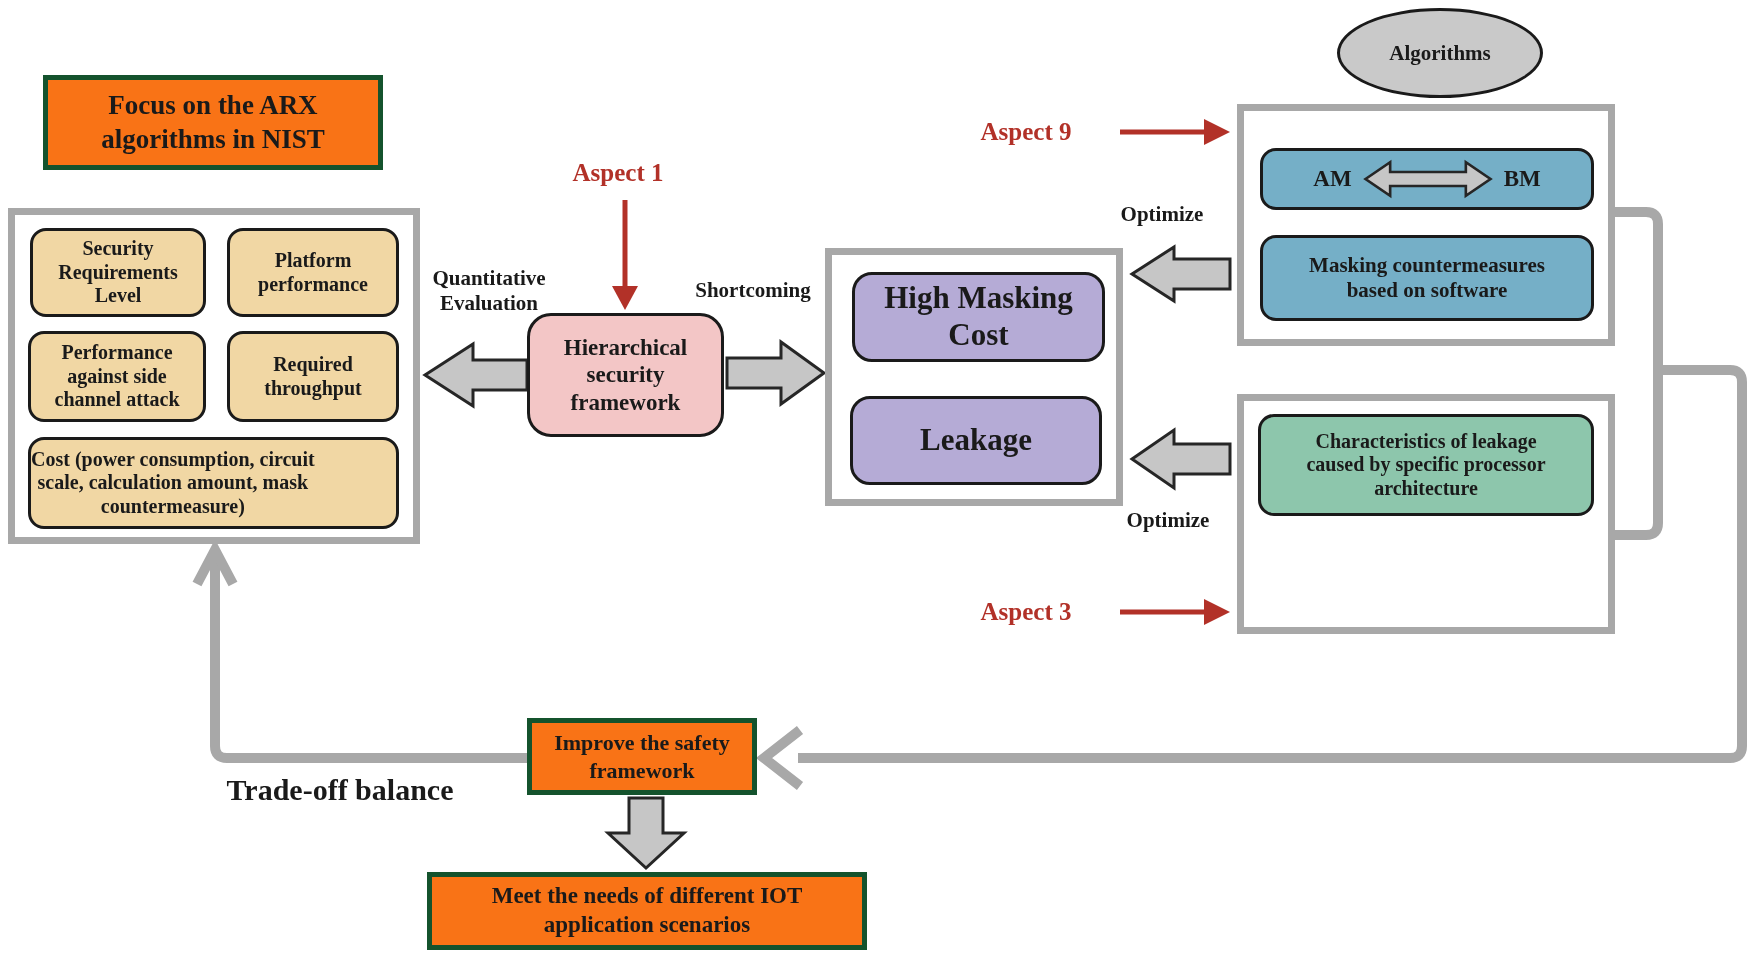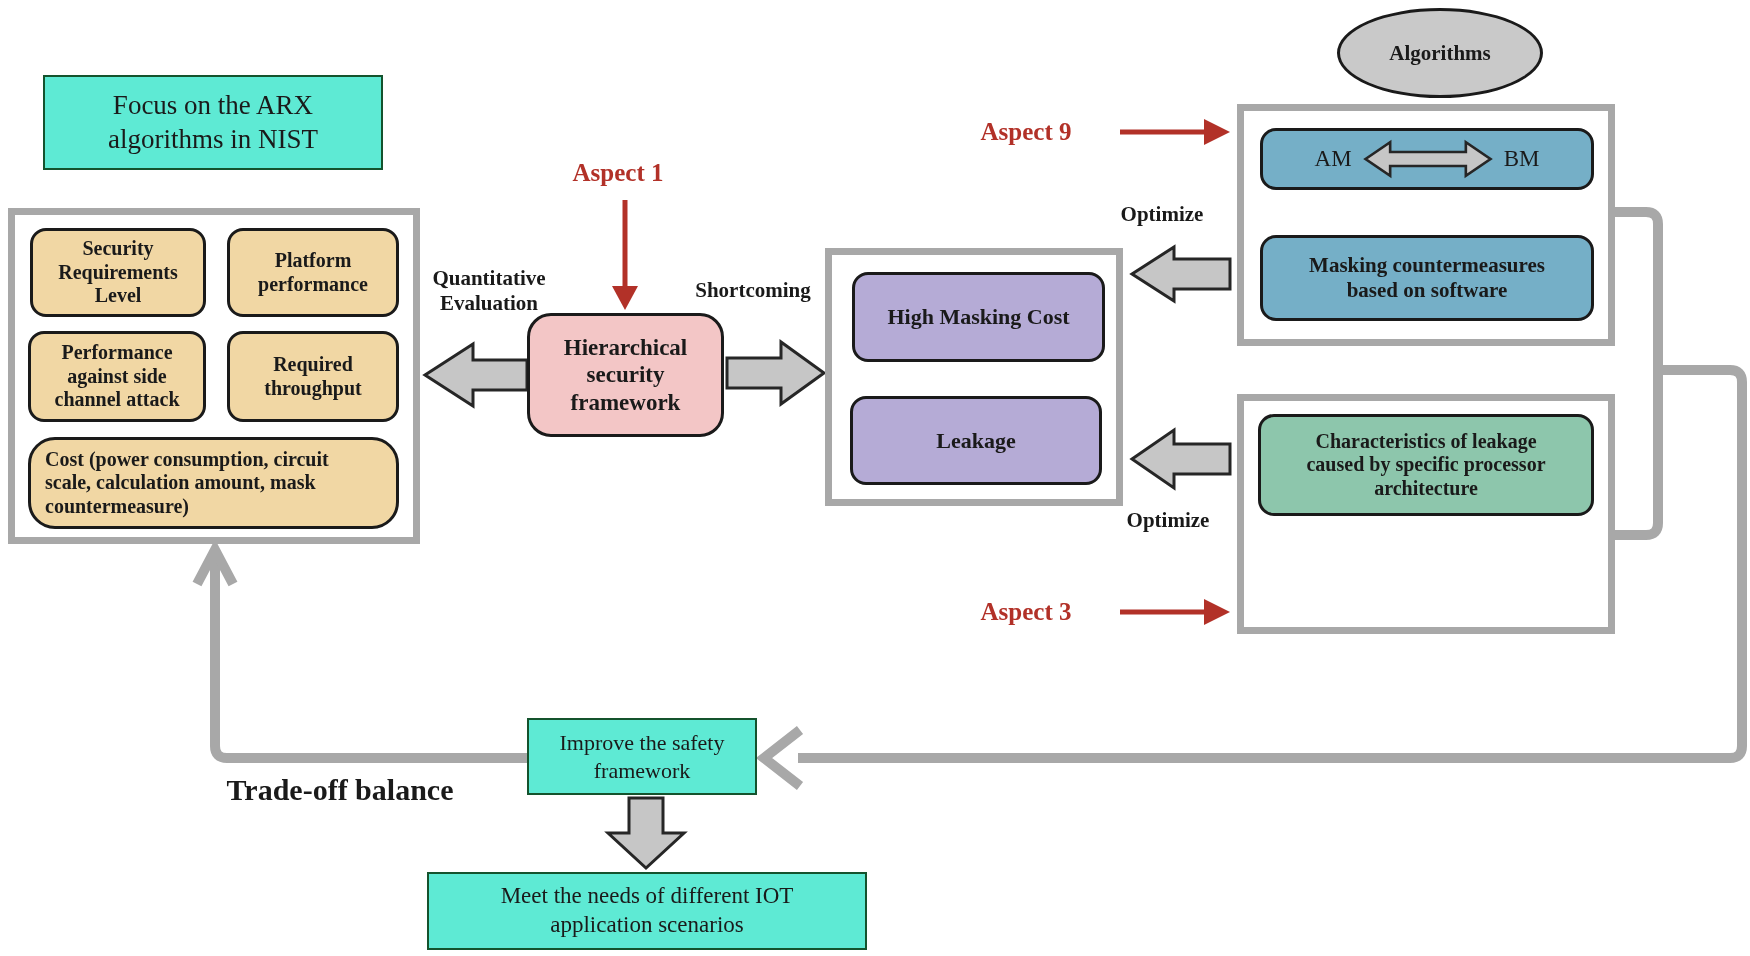--- a/index.html
+++ b/index.html
@@ -20,46 +20,46 @@
   }
   .card{
     position:absolute;z-index:3;
     display:flex;align-items:center;justify-content:center;
     text-align:center;font-weight:bold;
     border:3px solid #1a1a1a;border-radius:16px;
     box-sizing:border-box;
     white-space:pre-line;line-height:1.18;
   }
   .tan{background:#f1d7a4;font-size:20px;}
-  .purplecard{background:#b5abd6;font-size:22px;}
+  .purplecard{background:#b5abd6;font-size:31px;border-radius:20px;}
   .bluecard{background:#75afc7;font-size:21px;}
   .greencard{background:#8dc6ac;font-size:20px;}
   .pinkcard{background:#f3c6c6;font-size:23px;border-radius:24px;}
   .wbox{
     position:absolute;z-index:3;
     display:flex;align-items:center;justify-content:center;
-    text-align:center;font-weight:normal;
-    background:#5eead4;border:2px solid #14532d;
+    text-align:center;font-weight:bold;
+    background:#f97316;border:5px solid #14532d;
     box-sizing:border-box;white-space:pre-line;line-height:1.25;
   }
   .ellipse{
     position:absolute;z-index:3;
     display:flex;align-items:center;justify-content:center;
     background:#c9c9c9;border:3px solid #1a1a1a;border-radius:50%;
     font-weight:bold;font-size:21px;box-sizing:border-box;
   }
   .lbl{
     position:absolute;z-index:4;
     font-weight:bold;text-align:center;
     white-space:pre-line;line-height:1.18;
     font-size:21px;color:#1a1a1a;
   }
   .red{color:#b23128;font-size:25px;}
-  .leftalign{justify-content:flex-start;text-align:left;padding-left:14px;border-radius:27px;}
-  .ambm{display:flex;align-items:center;justify-content:center;gap:10px;font-size:23px;font-weight:normal;}
+  .leftalign{justify-content:flex-start;text-align:center;}
+  .ambm{display:flex;align-items:center;justify-content:center;gap:10px;font-size:23px;font-weight:bold;margin-top:20px;}
 </style>
 </head>
 <body>
 
 <div id="stage">
 
   <svg id="wires" width="1750" height="956" viewBox="0 0 1750 956">
 
     <path d="M527,758 H227 Q215,758 215,746 V556" fill="none" stroke="#a8a8a8" stroke-width="10"></path>
     <polyline points="197,584 215,550 233,584" fill="none" stroke="#a8a8a8" stroke-width="10"></polyline>

